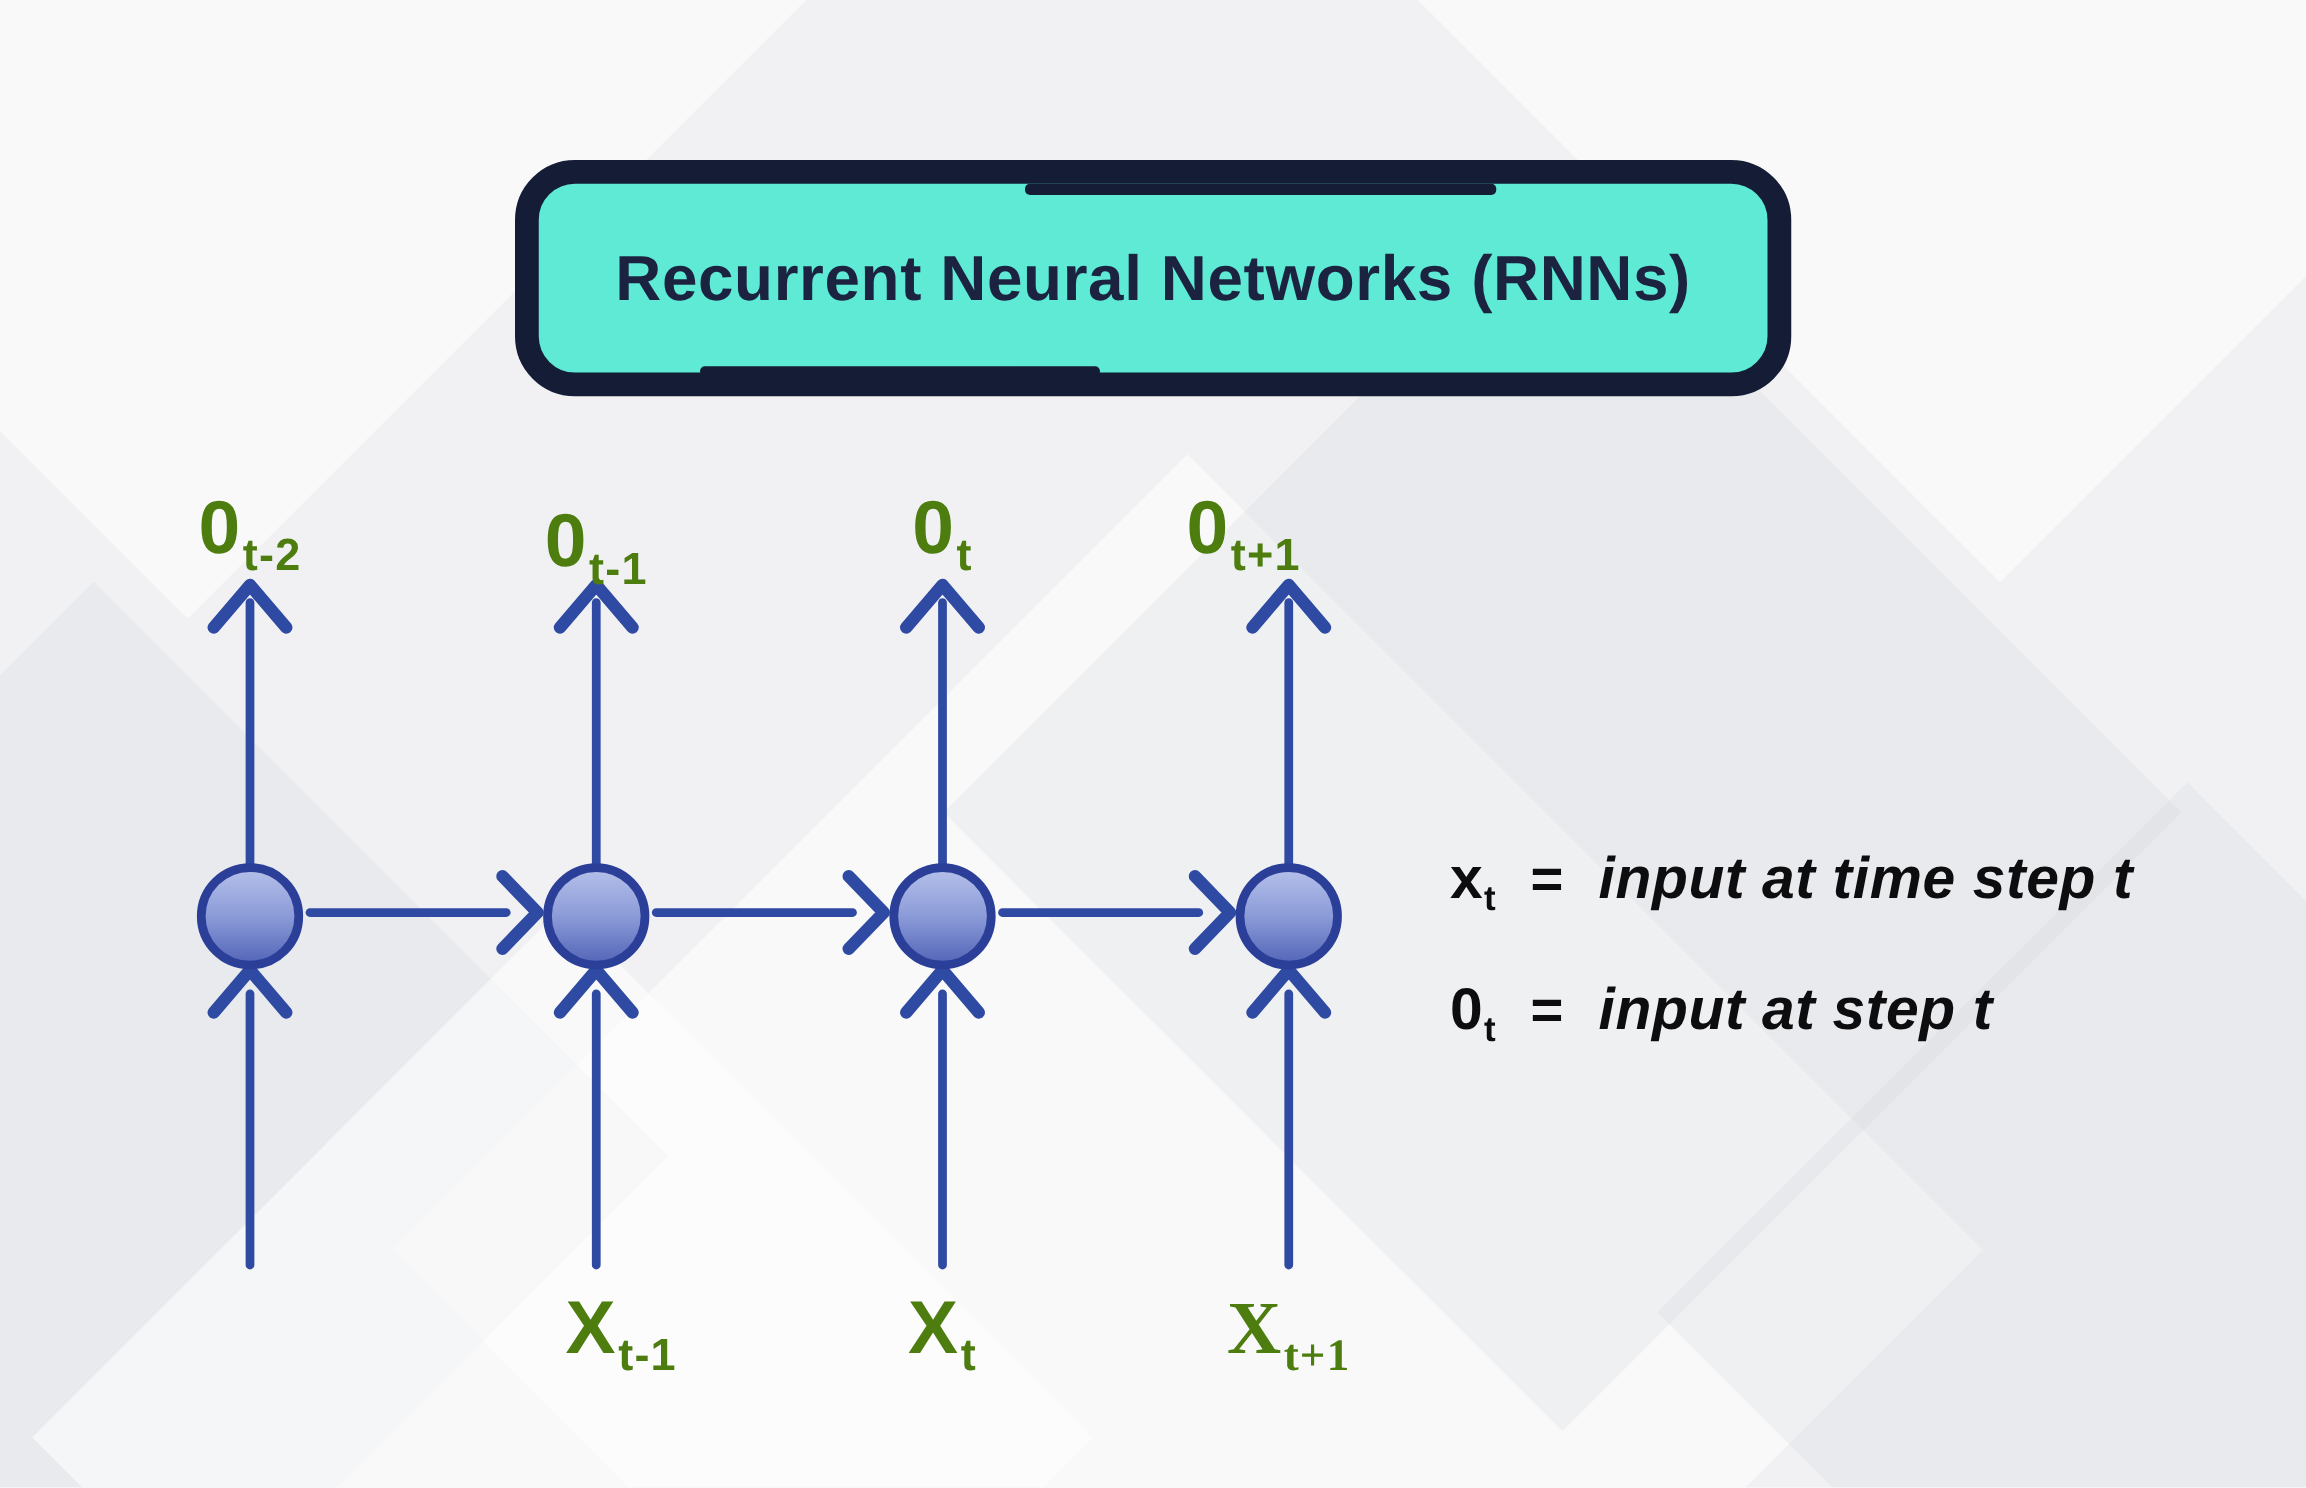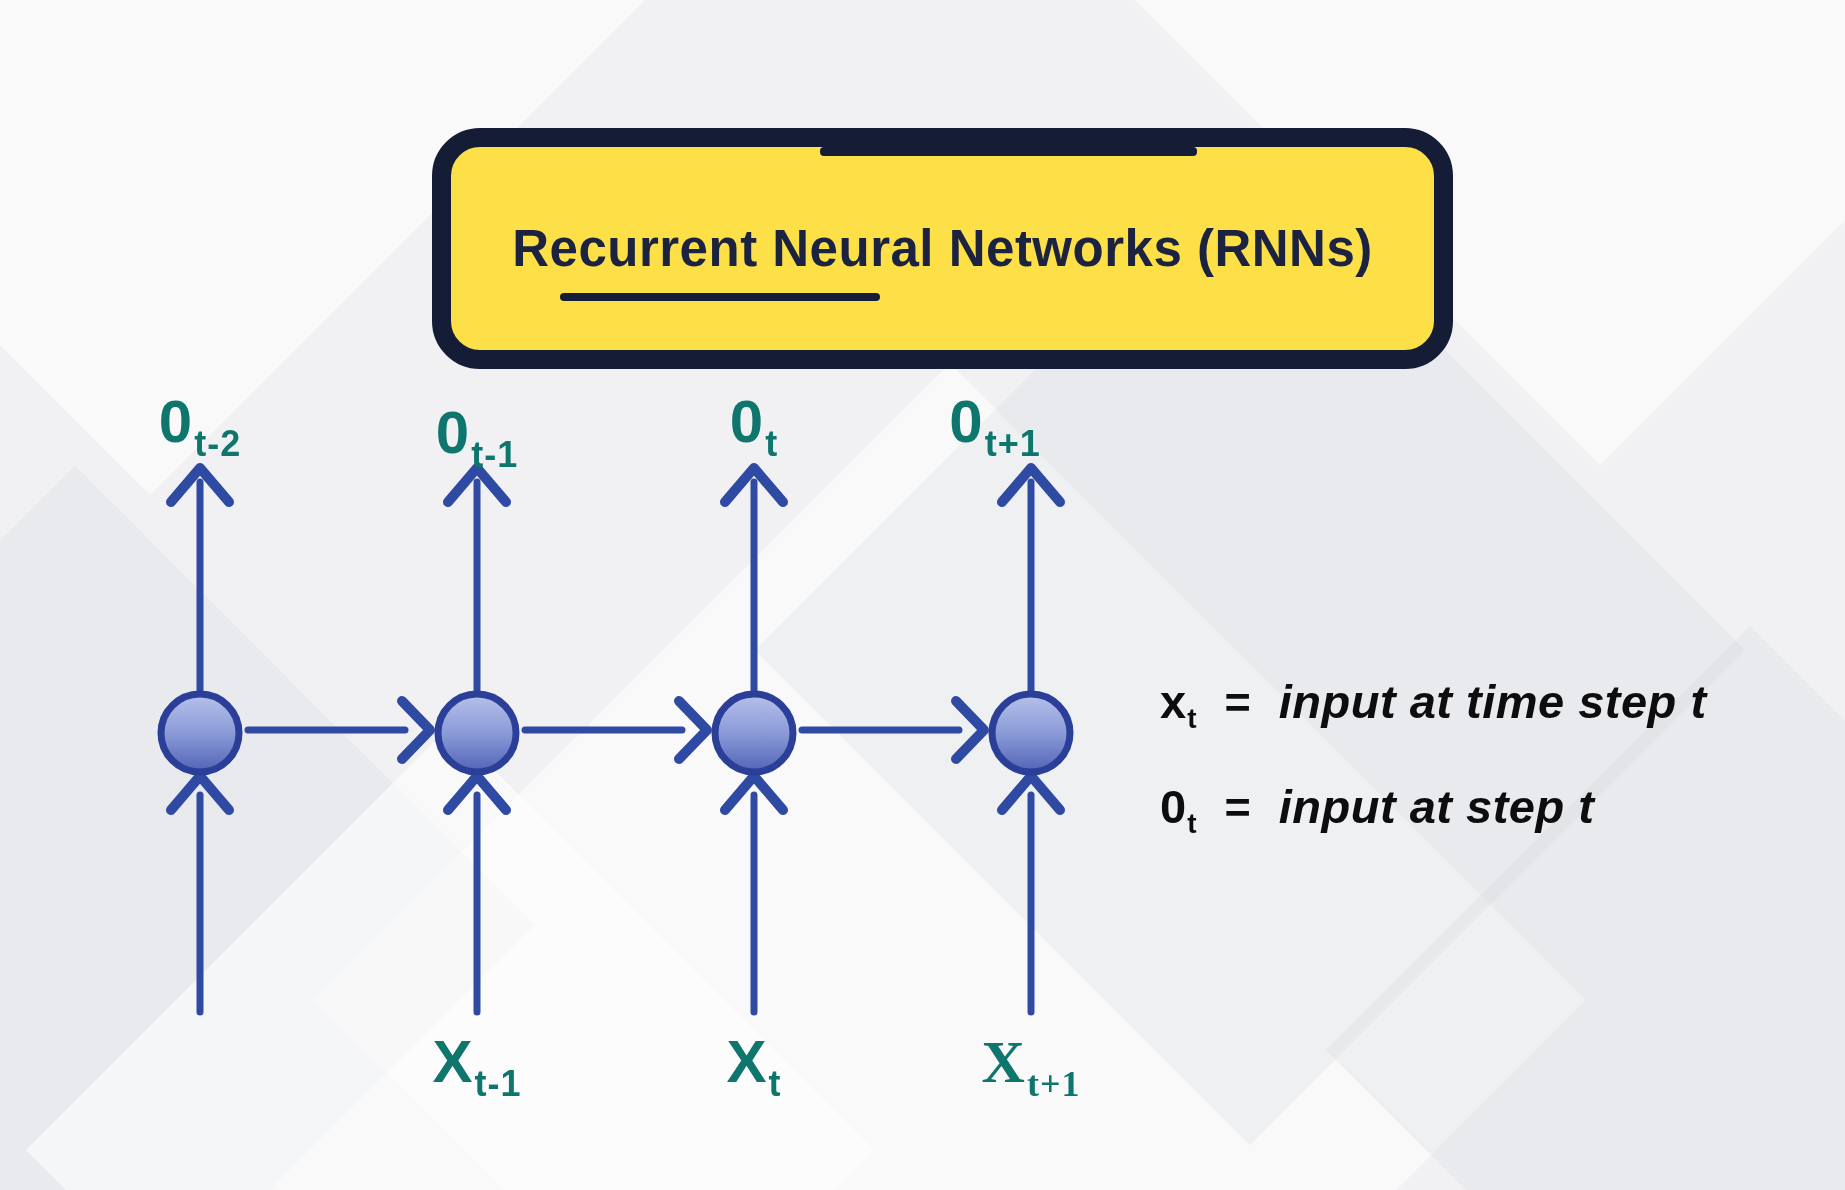--- a/index.html
+++ b/index.html
@@ -7,37 +7,37 @@
     position:relative; width:1845px; height:1190px; overflow:hidden;
     background:#f1f1f4;
     font-family:"Liberation Sans","DejaVu Sans",sans-serif;
   }
   
   .bg-deco { position:absolute; pointer-events:none; }
   .bg-diamond { background:rgba(255,255,255,0.55); transform:rotate(45deg); }
   .bg-diamond-dark { background:rgba(205,208,216,0.22); transform:rotate(45deg); }
 
   .title-box {
-    position:absolute; left:432px; top:128px; width:1021px; height:241px;
+    position:absolute; left:412px; top:128px; width:1021px; height:189px;
     box-sizing:border-box; border:19px solid #141d35; border-radius:48px;
-    background:#fde047; display:flex; align-items:center; justify-content:center;
+    background:#5eead4; display:flex; align-items:center; justify-content:center;
   }
   .title-box .title-text {
     color:#1b2340; font-weight:bold; font-size:51px; letter-spacing:0.5px;
     white-space:nowrap;
   }
   .accent-bar { position:absolute; background:#141d35; border-radius:4px; }
   .accent-bar.top { left:820px; top:147px; width:377px; height:9px; }
   .accent-bar.bottom { left:560px; top:293px; width:320px; height:8px; }
 
   svg.diagram { position:absolute; left:0; top:0; }
 
   .node-label {
     position:absolute; width:190px; text-align:center; line-height:1;
-    color:#0f766e; font-weight:bold; white-space:nowrap;
+    color:#4d7c0f; font-weight:bold; white-space:nowrap;
   }
   .node-label .base { font-size:60px; }
   .node-label .sub  { font-size:36px; display:inline-block; transform:translateY(14px); margin-left:2px; letter-spacing:1px; }
 
   .legend-row {
     position:absolute; left:1160px; display:flex; align-items:baseline;
     color:#0d0d0f; font-weight:bold; white-space:nowrap; line-height:1;
   }
   .legend-row .sym-base { font-size:47px; }
   .legend-row .sym-sub  { font-size:28px; display:inline-block; transform:translateY(10px); margin-left:1px; }
@@ -139,21 +139,21 @@
   <div class="node-label" style="left:382px; top:403px;">
     <span class="base">0</span><span class="sub">t-1</span>
   </div>
   <div class="node-label" style="left:659px; top:392px;">
     <span class="base">0</span><span class="sub">t</span>
   </div>
   <div class="node-label" style="left:900px; top:392px;">
     <span class="base">0</span><span class="sub">t+1</span>
   </div>
 
-  <div class="node-label" style="left:382px; top:1032px;">
+  <div class="node-label" style="left:402px; top:1032px;">
     <span class="base">X</span><span class="sub">t-1</span>
   </div>
   <div class="node-label" style="left:659px; top:1032px;">
     <span class="base">X</span><span class="sub">t</span>
   </div>
   <div class="node-label" style="left:936px; top:1032px;font-family:Liberation Serif, serif;">
     <span class="base">X</span><span class="sub">t+1</span>
   </div>
 
   <div class="legend-row line1">

